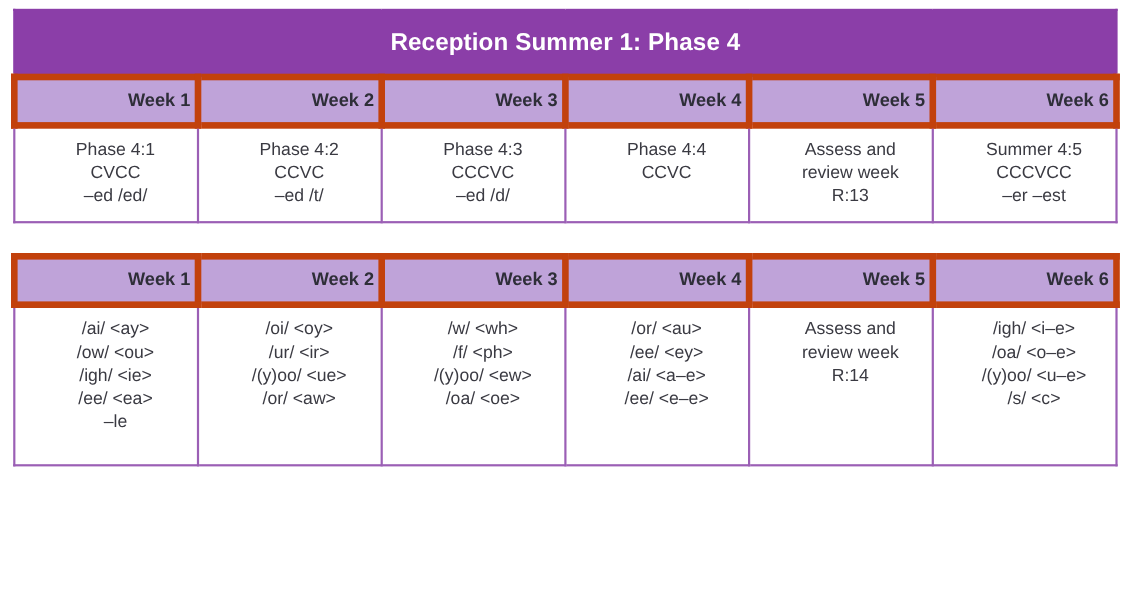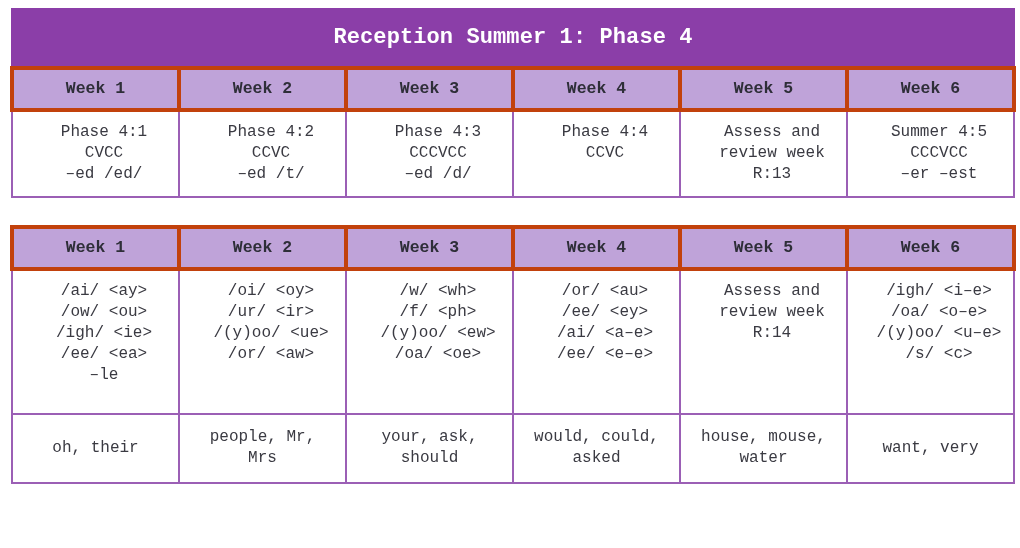--- a/index.html
+++ b/index.html
@@ -12,21 +12,20 @@
     height: 548px;
     font-family: "Liberation Sans", sans-serif;
     -webkit-font-smoothing: antialiased;
   }
   .page {
     position: relative;
     width: 872px;
     height: 548px;
     box-sizing: border-box;
     padding: 8px 8px 8px 10px;
-    font-family: Liberation Mono, monospace;
   }
 
   .term-table {
     width: 1002px;
     border-collapse: collapse;
     table-layout: fixed;
     border: 2px solid #9B5FB5;
   }
   .term-table + .term-table {
     margin-top: 27px;
@@ -43,23 +42,23 @@
     padding: 15px 6px 16px 6px;
     border: 2px solid #8B3EA8;
     letter-spacing: 0.1px;
   }
 
   .week-head {
     background: #BFA3D9;
     color: #2E2E38;
     font-size: 16.5px;
     font-weight: bold;
-    text-align: center;
+    text-align: right;
     padding: 9px 4px 10px 4px;
-    border: 4px solid #c2410c;
+    border: 6px solid #c2410c;
   }
 
   .cell {
     background: #ffffff;
     color: #3A3A42;
     font-size: 16px;
     text-align: center;
     vertical-align: top;
     padding: 10px 6px 12px 23px;
     border: 2px solid #9B5FB5;
@@ -103,21 +102,21 @@
     </thead>
     <tbody>
       <tr class="row-scope">
         <td class="cell">Phase 4:1
 CVCC
 –ed /ed/</td>
         <td class="cell">Phase 4:2
 CCVC
 –ed /t/</td>
         <td class="cell">Phase 4:3
-CCCVCC
+CCCVC
 –ed /d/</td>
         <td class="cell">Phase 4:4
 CCVC</td>
         <td class="cell">Assess and
 review week
 R:13</td>
         <td class="cell">Summer 4:5
 CCCVCC
 –er –est</td>
       </tr>
@@ -163,28 +162,16 @@
 /ai/ &lt;a–e&gt;
 /ee/ &lt;e–e&gt;</td>
         <td class="cell">Assess and
 review week
 R:14</td>
         <td class="cell">/igh/ &lt;i–e&gt;
 /oa/ &lt;o–e&gt;
 /(y)oo/ &lt;u–e&gt;
 /s/ &lt;c&gt;</td>
       </tr>
-      <tr class="row-words">
-        <td class="cell words">oh, their</td>
-        <td class="cell words">people, Mr,
-Mrs</td>
-        <td class="cell words">your, ask,
-should</td>
-        <td class="cell words">would, could,
-asked</td>
-        <td class="cell words">house, mouse,
-water</td>
-        <td class="cell words">want, very</td>
-      </tr>
     </tbody>
   </table>
 
 </div>
 
 </body></html>

